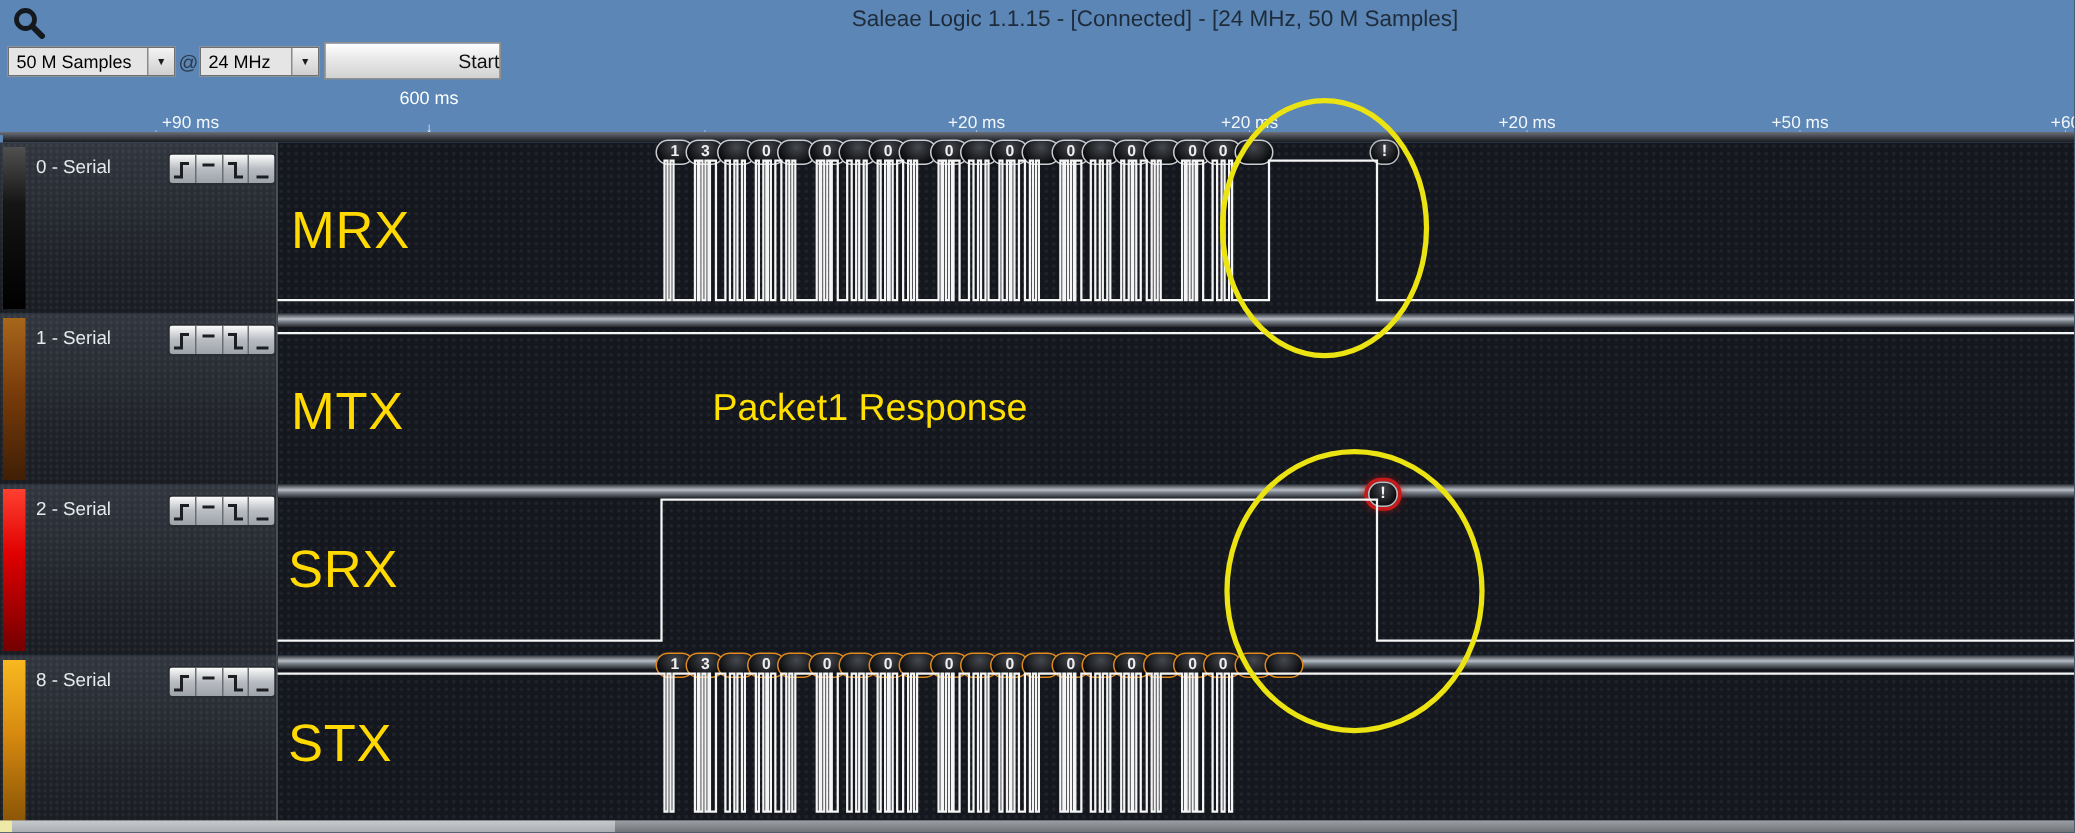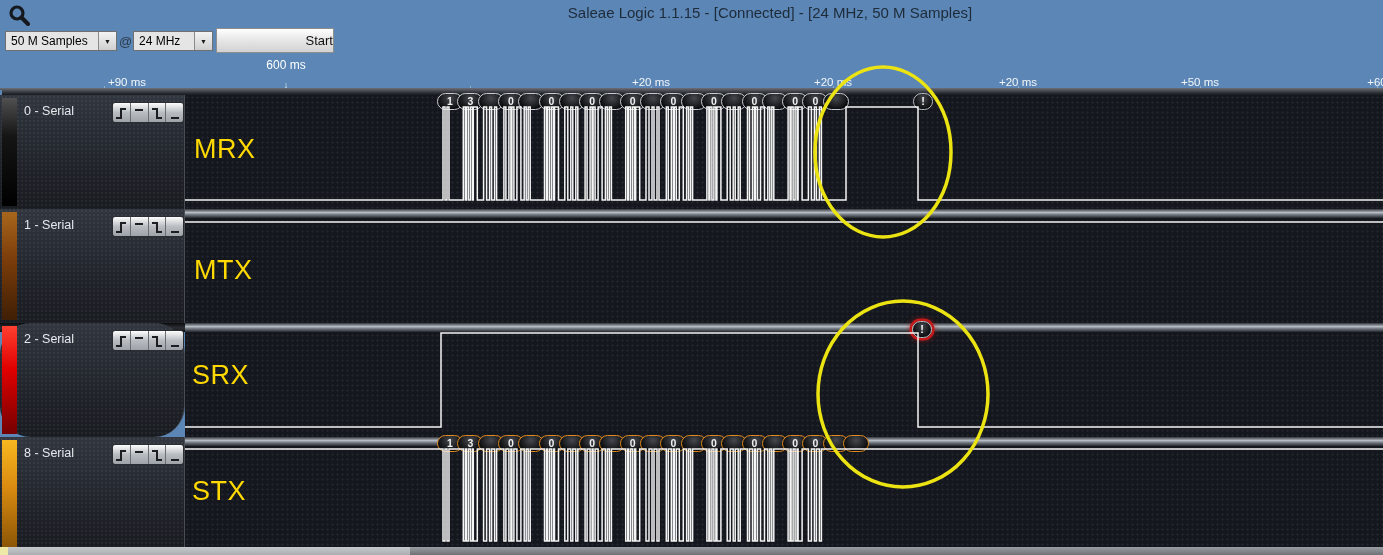--- a/index.html
+++ b/index.html
@@ -42,21 +42,21 @@
       background-image:radial-gradient(rgba(255,255,255,0.05) 1px,transparent 1.3px),
                        linear-gradient(#31363f,#1e2127 70%,#191c21);
       background-size:4px 4px,100% 100%;}
   .stripe{position:absolute;left:2px;top:3px;width:15px;height:108px;}
   .ch-name{position:absolute;left:24px;top:9px;font-size:12.5px;color:#e6e9ed;}
   .btn-group{position:absolute;left:112px;top:7px;width:70px;height:19px;border-radius:3px;
       background:linear-gradient(#fdfdfd,#b9bdc2 50%,#9ea3a9);border:1px solid #2a2d31;
       display:flex;overflow:hidden;}
   .tbtn{flex:1;display:flex;align-items:center;justify-content:center;border-right:1px solid #6a6e73;}
   .tbtn:last-child{border-right:none;}
-  .sig-label{position:absolute;font-size:27px;color:#ffd900;white-space:nowrap;letter-spacing:0.5px;}
+  .sig-label{position:absolute;font-size:35px;color:#ffd900;white-space:nowrap;letter-spacing:0.5px;}
   .pkt{position:absolute;left:475px;top:258px;font-size:25px;color:#ffe000;white-space:nowrap;}
   
   .bubble{position:absolute;width:26px;height:17px;border-radius:9px;box-sizing:border-box;
       background:radial-gradient(ellipse at 50% 28%,#45484e,#0a0b0d 75%);
       font-size:10.5px;font-weight:bold;color:#efefef;text-align:center;line-height:15px;}
   .b-gray{border:1px solid #c9cdd3;}
   .b-orange{border:1px solid #e0891c;}
   .err{position:absolute;width:20px;height:17px;border-radius:9px;box-sizing:border-box;
       background:radial-gradient(ellipse at 50% 28%,#45484e,#0a0b0d 75%);
       border:1px solid #b9bdc3;font-size:11px;font-weight:bold;color:#f2f2f2;
@@ -174,21 +174,21 @@
             <svg width="16" height="16" viewBox="0 0 16 16">
               <path d="M4,13 H12" fill="none" stroke="#1c1e22" stroke-width="2"></path>
             </svg>
           </div>
         </div>
       </div>
       <div class="sig-label" style="left: 194px; top: 255px;">MTX</div>
       <div class="wave-row" style="top: 323px;"></div>
       <div class="divider" style="top: 323px;"></div>
       <div class="pdivider" style="top: 323px;"></div>
-      <div class="panel" style="top: 323px; border-radius: 31px;">
+      <div class="panel" style="top: 323px;">
         <div class="stripe" style="background: linear-gradient(rgb(255, 64, 48), rgb(224, 0, 0) 40%, rgb(116, 0, 0));"></div>
         <div class="ch-name">2 - Serial</div>
         <div class="btn-group">
           <div class="tbtn">
             <svg width="16" height="16" viewBox="0 0 16 16">
               <path d="M3,13 H8 V4 H13" fill="none" stroke="#1c1e22" stroke-width="2"></path>
             </svg>
           </div>
           <div class="tbtn">
             <svg width="16" height="16" viewBox="0 0 16 16">
@@ -233,20 +233,21 @@
           <div class="tbtn">
             <svg width="16" height="16" viewBox="0 0 16 16">
               <path d="M4,13 H12" fill="none" stroke="#1c1e22" stroke-width="2"></path>
             </svg>
           </div>
         </div>
       </div>
       <div class="sig-label" style="left: 192px; top: 476px;">STX</div>
     </div>
 
+  <div class="pkt">Packet1 Response</div>
 
   <div id="bubbles">
       <div class="bubble b-gray" style="left: 437px; top: 93px;">1</div>
       <div class="bubble b-gray" style="left: 457.3px; top: 93px;">3</div>
       <div class="bubble b-gray" style="left: 477.6px; top: 93px;"></div>
       <div class="bubble b-gray" style="left: 497.9px; top: 93px;">0</div>
       <div class="bubble b-gray" style="left: 518.2px; top: 93px;"></div>
       <div class="bubble b-gray" style="left: 538.5px; top: 93px;">0</div>
       <div class="bubble b-gray" style="left: 558.8px; top: 93px;"></div>
       <div class="bubble b-gray" style="left: 579.1px; top: 93px;">0</div>

